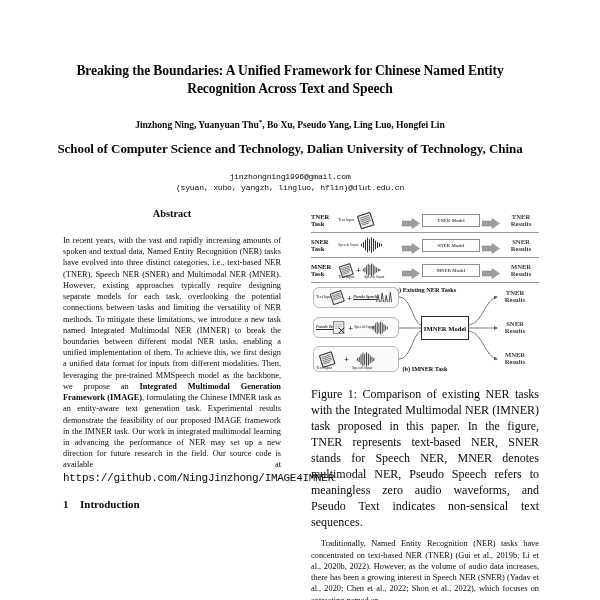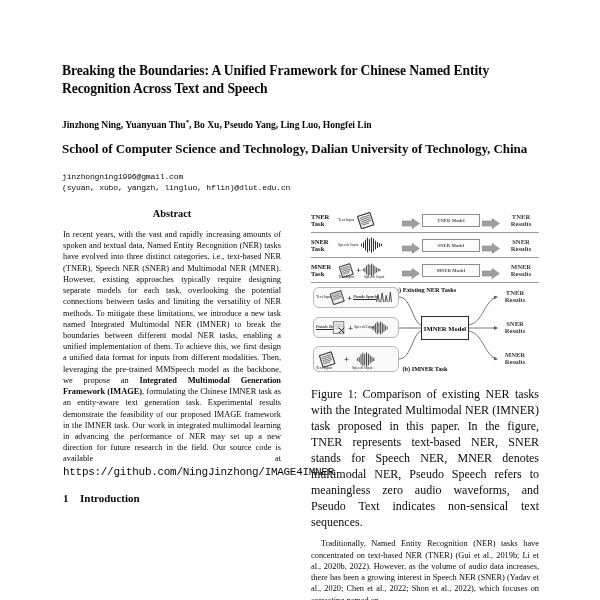--- a/index.html
+++ b/index.html
@@ -18,23 +18,23 @@
   .page {
     position: absolute;
     left: 0; top: 0;
     width: 600px; height: 600px;
     background: #fff;
   }
 
   
   .title-block {
     position: absolute;
-    left: 62px; top: 62px;
+    left: 52px; top: 62px;
     width: 476px;
-    text-align: left;
+    text-align: center;
   }
   .paper-title {
     font-size: 13.6px;
     font-weight: bold;
     line-height: 1.32;
     letter-spacing: -0.1px;
     margin: 0;
   }
   .authors {
     margin-top: 20px;
@@ -71,21 +71,21 @@
   .col-right {
     position: absolute;
     left: 311px; top: 208px;
     width: 228px;
   }
 
   .abstract-head {
     text-align: center;
     font-size: 10.4px;
     font-weight: bold;
-    margin: 0 0 10px 0;
+    margin: 0 0 16px 0;
   }
   .abstract-body {
     font-size: 8.35px;
     line-height: 1.345;
     text-align: justify;
     text-justify: inter-word;
     hyphens: manual;
     margin: 0;
   }
   .abstract-body b { font-weight: bold; }

